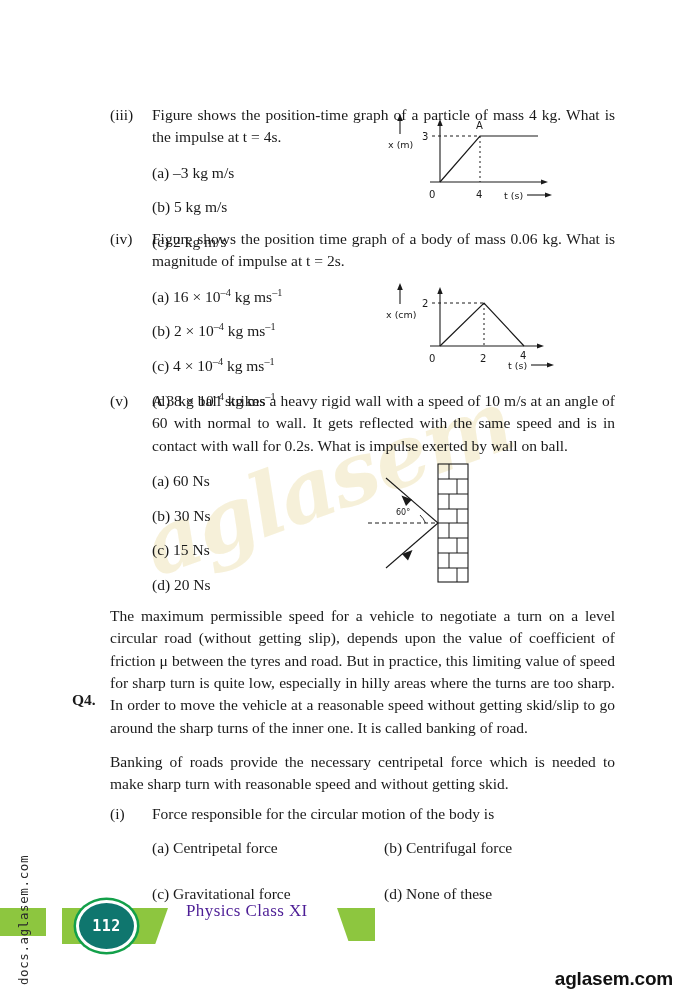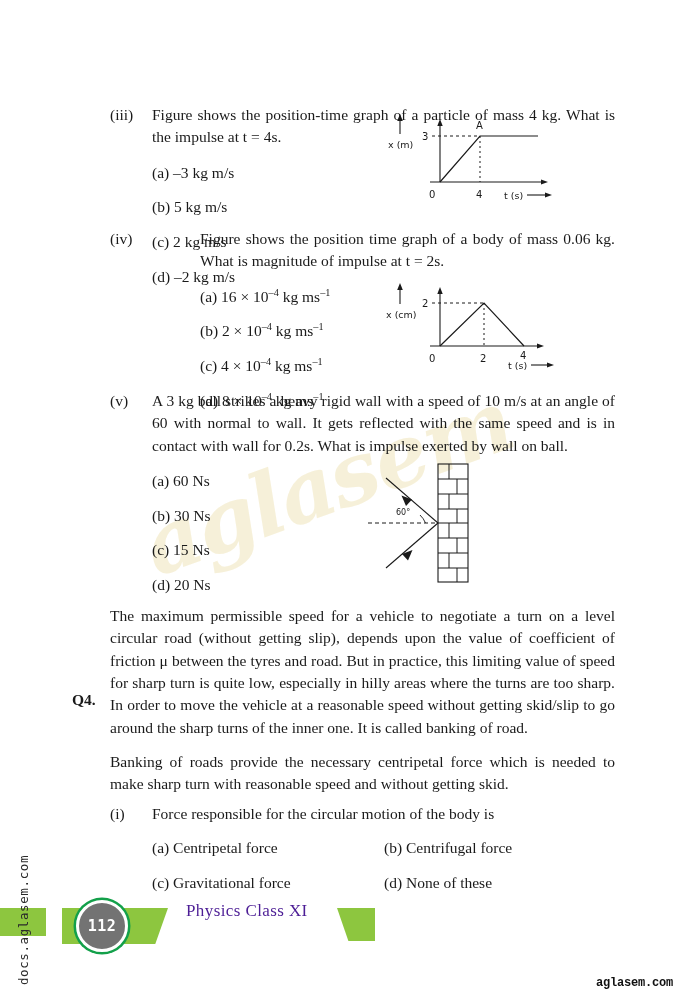--- a/index.html
+++ b/index.html
@@ -93,57 +93,57 @@
     line-height: 1.4;
     margin-top: 13px;
   }
   .opt:first-child { margin-top: 10px; }
 
   sup { font-size: 0.66em; vertical-align: super; line-height: 0; }
 
   
   #q3iii { position: absolute; left: 110px; top: 73px; width: 505px; margin-top: 31px; }
   #q3iii .qlabel { width: 42px; }
-  #q3iv  { position: absolute; left: 110px; top: 228px; width: 505px; gap: 48px; }
+  #q3iv  { position: absolute; left: 110px; top: 228px; width: 505px; }
   #q3iv .qlabel { width: 42px; }
   #q3v   { position: absolute; left: 110px; top: 390px; width: 505px; }
   #q3v .qlabel { width: 42px; }
 
   #q4 { position: absolute; left: 72px; top: 605px; width: 543px; align-items: center; }
   #q4 .qlabel { width: 38px; font-weight: bold; font-size: 15.5px; }
   #q4 .para2 { margin-top: 12px; }
 
   #q4i { position: absolute; left: 110px; top: 803px; width: 505px; }
   #q4i .qlabel { width: 42px; }
   .opt-grid {
     display: grid;
     grid-template-columns: 232px 1fr;
-    row-gap: 13px;
+    row-gap: 24px;
     margin-top: 12px;
   }
   .opt-grid .opt { margin-top: 0; }
 
   
   .fig { position: absolute; z-index: 1; }
   #fig1 { left: 382px; top: 110px; }
   #fig2 { left: 382px; top: 276px; }
   #fig3 { left: 330px; top: 458px; text-align: right; }
 
   
   .footer { position: absolute; left: 0; top: 900px; width: 689px; height: 56px; z-index: 2; }
   .band-left {
     position: absolute; left: 62px; top: 8px;
     width: 106px; height: 36px;
     background: #8dc63f;
     clip-path: polygon(0 0, 100% 0, 88% 100%, 0 100%);
   }
   .badge {
     position: absolute; left: 76px; top: 0px;
-    width: 52px; height: 52px; border-radius: 50%;
-    background: #737373;
+    width: 61px; height: 52px; border-radius: 50%;
+    background: #0f766e;
     border: 3px solid #ffffff;
     box-shadow: 0 0 0 2.5px #13a04a;
     display: flex; align-items: center; justify-content: center;
   }
   .badge span {
     color: #ffffff;
     font-family: "DejaVu Sans Mono", monospace;
     font-size: 15px;
     font-weight: bold;
     letter-spacing: .5px;
@@ -155,22 +155,22 @@
     letter-spacing: .4px;
   }
   .band-right {
     position: absolute; left: 337px; top: 8px;
     width: 38px; height: 33px;
     background: #8dc63f;
     clip-path: polygon(0 0, 100% 0, 100% 100%, 30% 100%);
   }
   .brand {
     position: absolute; right: 16px; bottom: 14px;
-    font-family: Liberation Mono, monospace;
-    font-size: 12px;
+    font-family: Liberation Sans, sans-serif;
+    font-size: 19px;
     font-weight: bold;
     color: #111111;
     letter-spacing: -.2px;
     z-index: 3;
   }
 
   svg text { font-family: "DejaVu Sans", sans-serif; }
 </style>
 </head>
 <body>
@@ -192,24 +192,20 @@
         <span>(a)</span>
         <span>–3 kg m/s</span>
       </div>
       <div class="opt">
         <span>(b)</span>
         <span>5 kg m/s</span>
       </div>
       <div class="opt">
         <span>(c)</span>
         <span>2 kg m/s</span>
-      </div>
-      <div class="opt">
-        <span>(d)</span>
-        <span>–2 kg m/s</span>
       </div>
     </div>
   </div>
 
   <div class="fig" id="fig1">
     <svg width="175" height="95" viewBox="0 0 175 95">
 
       <line x1="18" y1="24" x2="18" y2="8" stroke="#1a1a1a" stroke-width="1.1"></line>
       <polygon points="18,4 15.2,11 20.8,11" fill="#1a1a1a"></polygon>
       <text x="6" y="38" font-size="9.5" fill="#1a1a1a">x (m)</text>

